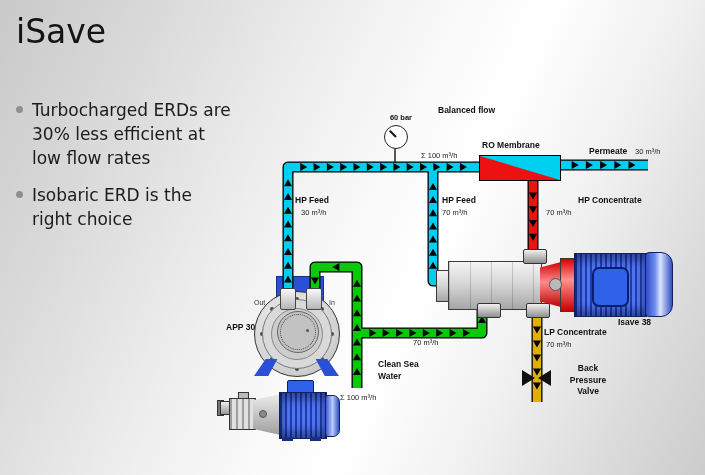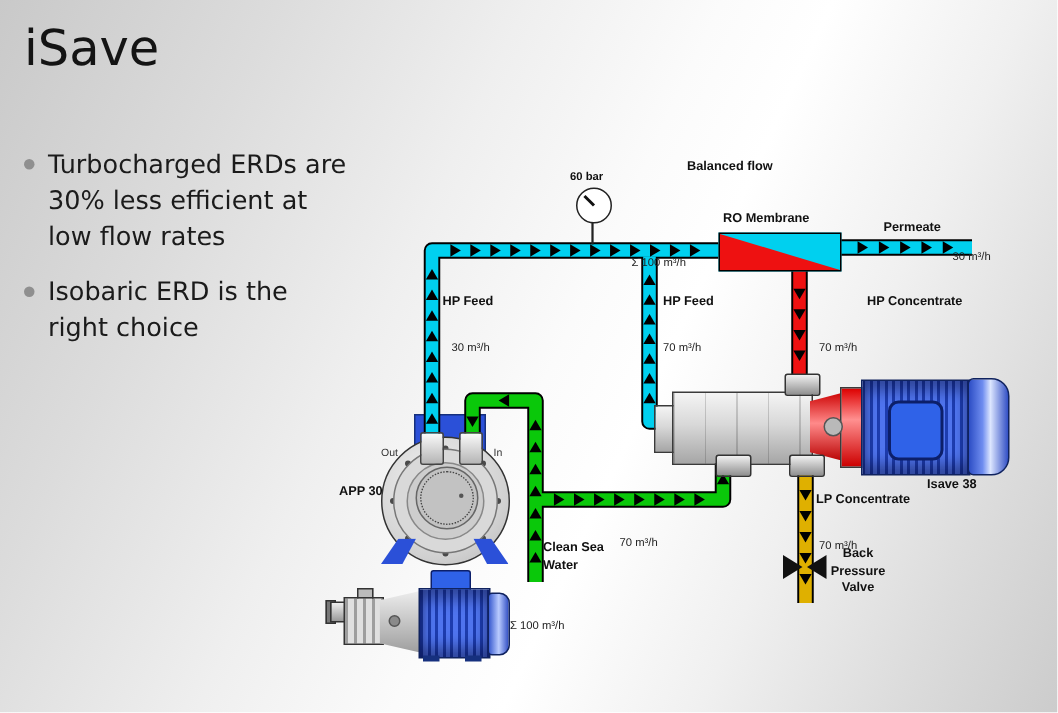--- a/index.html
+++ b/index.html
@@ -11,22 +11,22 @@
   }
   .abs{position:absolute;}
   
   #title{left:16px;top:12px;font-family:"DejaVu Sans",sans-serif;font-size:33px;color:#141414;}
   #bullets{left:16px;top:98px;width:216px;font-family:"DejaVu Sans",sans-serif;}
   .bullet{display:flex;align-items:flex-start;margin-bottom:13px;}
   .dot{flex:0 0 7px;width:7px;height:7px;border-radius:50%;background:#8f8f8f;margin:8px 9px 0 0;}
   .btxt{width:200px;font-size:17px;line-height:24px;color:#1b1b1b;}
   
   .lbl{position:absolute;font-size:8.5px;font-weight:bold;color:#111;white-space:nowrap;}
-  .val{position:absolute;font-size:7.5px;color:#222;white-space:nowrap;margin-top:19px;}
-  .multiline{white-space:pre-line;text-align:center;line-height:11.5px;}
+  .val{position:absolute;font-size:7.5px;color:#222;white-space:nowrap;}
+  .multiline{white-space:pre-line;text-align:center;line-height:11.5px;padding-left:16px;}
   .small{font-size:7px;color:#333;font-weight:normal;}
   
   #under,#over{position:absolute;left:0;top:0;width:705px;height:475px;}
   #pipes{position:absolute;left:0;top:0;}
   
   .gray-grad{background:linear-gradient(180deg,#f4f4f4,#d8d8d8 45%,#a6a6a6);border:1px solid #3a3a3a;}
   .flange{background:linear-gradient(180deg,#f0f0f0,#8f8f8f);border:1px solid #333;border-radius:2px;}
   .fins{background:repeating-linear-gradient(90deg,#1d3cae 0 2px,#4f74ee 2px 5px);
         border:1px solid #10235f;box-shadow:inset 0 7px 9px rgba(0,0,30,.38),inset 0 -7px 9px rgba(0,0,30,.38);}
   .tbox{background:#2f62e8;border:2px solid #0c1f6a;}
@@ -177,22 +177,22 @@
     <div class="abs flange" style="left:523px;top:249px;width:22px;height:13px;"></div>
     <div class="abs flange" style="left:477px;top:303px;width:22px;height:13px;"></div>
     <div class="abs flange" style="left:526px;top:303px;width:22px;height:13px;"></div>
 
     <div class="abs" style="left:280px;top:288px;width:14px;height:20px;background:linear-gradient(180deg,#fafafa,#b5b5b5);border:1px solid #444;border-radius:2px;"></div>
     <div class="abs" style="left:306px;top:288px;width:14px;height:20px;background:linear-gradient(180deg,#fafafa,#b5b5b5);border:1px solid #444;border-radius:2px;"></div>
 
     <div class="abs" style="left:522px;top:370px;width:0;height:0;border-top:8px solid transparent;border-bottom:8px solid transparent;border-left:13px solid #111;"></div>
     <div class="abs" style="left:538px;top:370px;width:0;height:0;border-top:8px solid transparent;border-bottom:8px solid transparent;border-right:13px solid #111;"></div>
 
-    <div class="lbl" style="left:458px;top:105px;">Balanced flow</div>
-    <div class="lbl" style="left:380px;top:113px;width:32px;text-align:left;font-size:7.5px;">60 bar</div>
+    <div class="lbl" style="left:438px;top:105px;">Balanced flow</div>
+    <div class="lbl" style="left:380px;top:113px;width:32px;text-align:right;font-size:7.5px;">60 bar</div>
     <div class="val" style="left:421px;top:151px;">Σ 100 m³/h</div>
     <div class="lbl" style="left:482px;top:140px;">RO Membrane</div>
     <div class="lbl" style="left:589px;top:146px;">Permeate</div>
     <div class="val" style="left:635px;top:147px;">30 m³/h</div>
     <div class="lbl" style="left:295px;top:195px;">HP Feed</div>
     <div class="val" style="left:301px;top:208px;">30 m³/h</div>
     <div class="lbl" style="left:442px;top:195px;">HP Feed</div>
     <div class="val" style="left:442px;top:208px;">70 m³/h</div>
     <div class="lbl" style="left:546px;top:195px;margin-left:32px;">HP Concentrate</div>
     <div class="val" style="left:546px;top:208px;">70 m³/h</div>

